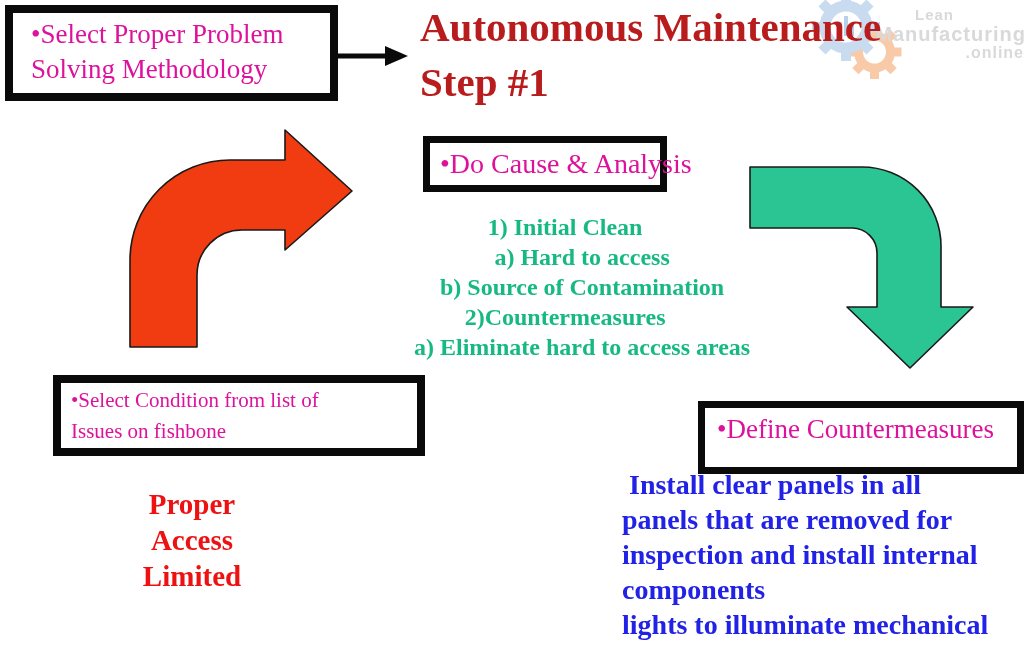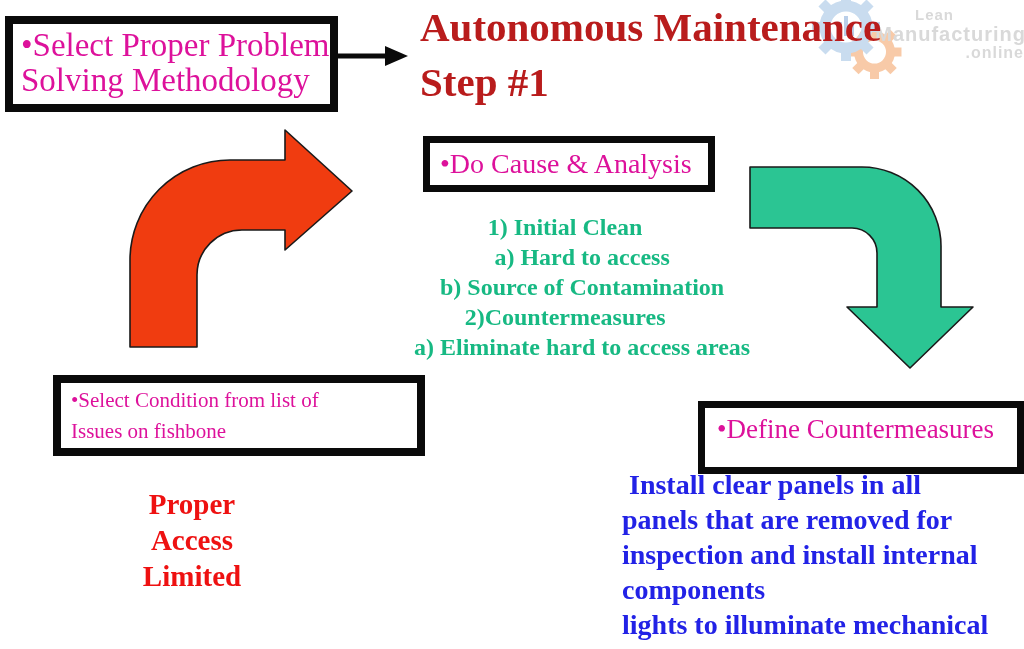--- a/index.html
+++ b/index.html
@@ -7,23 +7,23 @@
     position:relative;width:1024px;height:649px;background:#ffffff;
     overflow:hidden;font-family:"Liberation Serif","DejaVu Serif",serif;
   }
   .abs{position:absolute;}
   
   .callout{
     background:#ffffff;border:8px solid #0a0a0a;box-sizing:border-box;
     color:#dd119b;
   }
   .callout .ln{white-space:nowrap;}
-  #box-methodology{left:5px;top:5px;width:333px;height:96px;padding:4px 8px;
-    font-size:33px;line-height:35px;margin-top:11px;}
-  #box-cause{left:423px;top:136px;width:292px;height:56px;border-width:7px;
+  #box-methodology{left:5px;top:5px;width:333px;height:96px;padding:4px 18px;
+    font-size:27px;line-height:35px;}
+  #box-cause{left:423px;top:136px;width:244px;height:56px;border-width:7px;
     padding:2px 10px;font-size:28px;line-height:38px;}
   #box-condition{left:53px;top:375px;width:372px;height:81px;padding:2px 10px;
     font-size:21px;line-height:31px;}
   #box-countermeasures{left:698px;top:401px;width:326px;height:73px;border-width:7px;
     padding:3px 12px;font-size:27px;line-height:36px;}
   
   #title{left:420px;top:0px;color:#b91c1c;font-weight:bold;font-size:41px;
     line-height:55px;z-index:3;}
   #title .ln{white-space:nowrap;}
   

